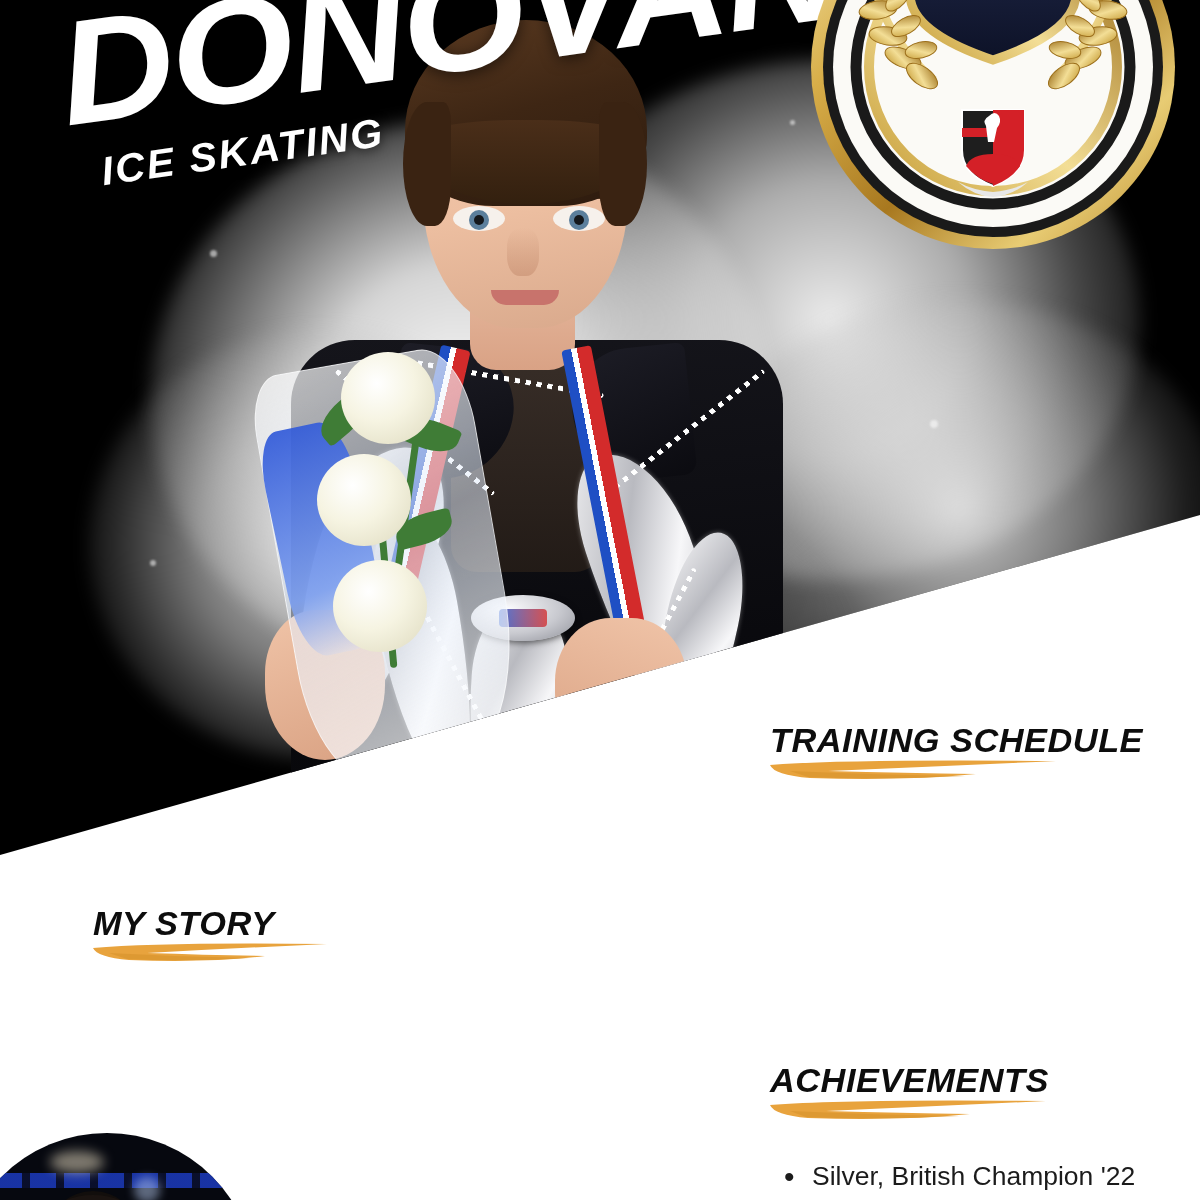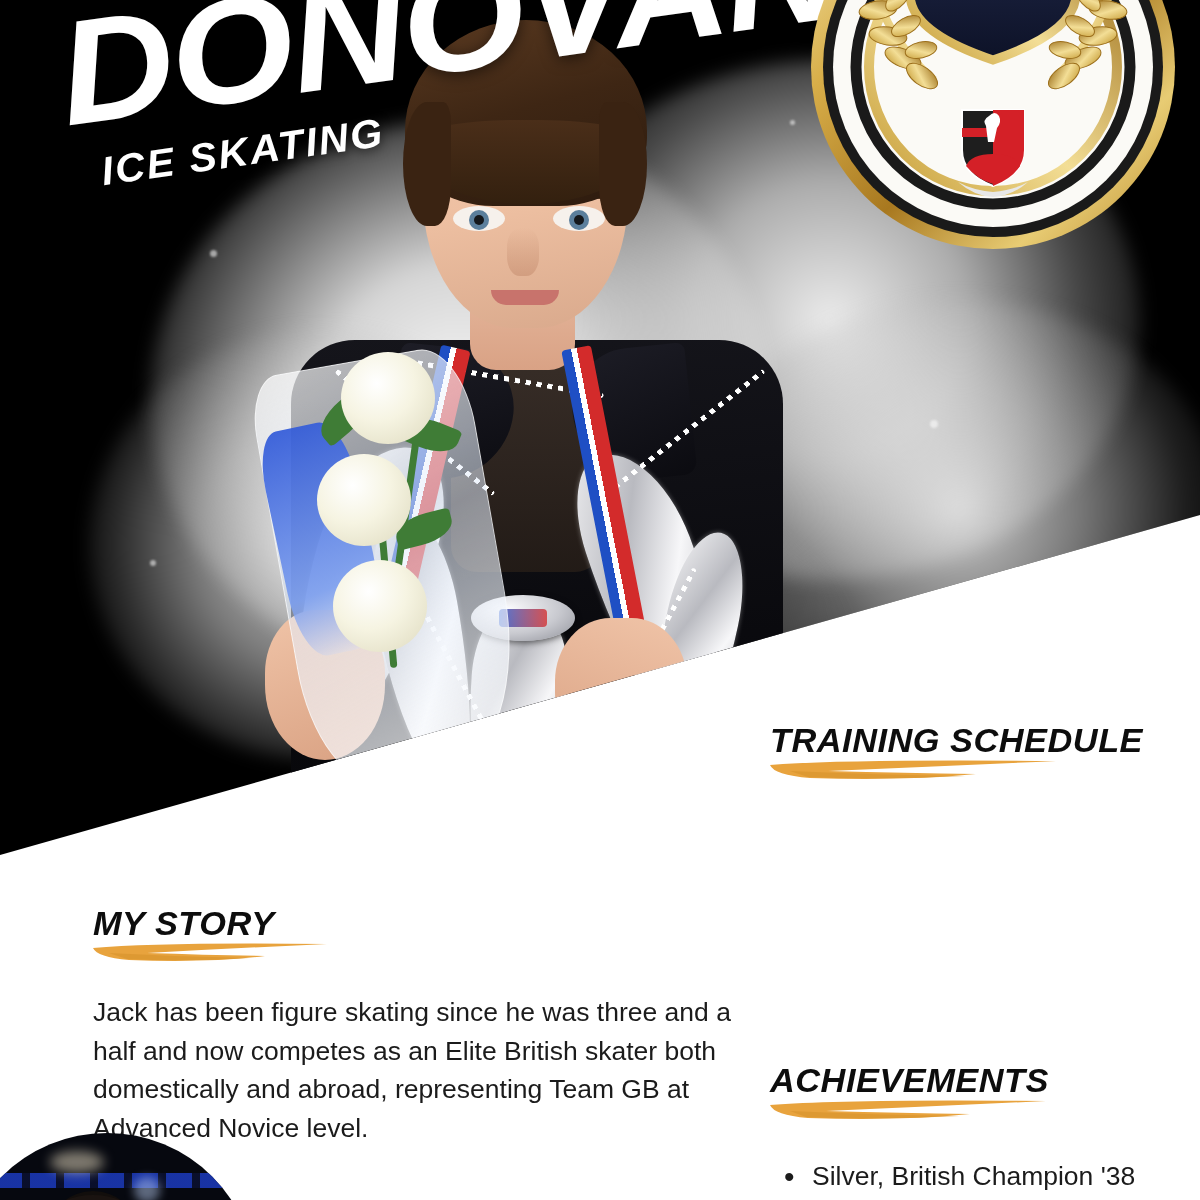--- a/index.html
+++ b/index.html
@@ -355,39 +355,38 @@
     </g>
   </svg>
 </div>
 
 <div id="col-left">
   <div class="section-heading">MY STORY</div>
   <svg class="swoosh" width="250" height="26" viewBox="0 0 250 26">
     <path d="M4 7 Q70 1 238 3 Q150 7 58 12 Q120 14 176 15 Q120 22 40 19 Q8 16 4 7 Z" fill="#E8A33D"></path>
     <path d="M20 12 Q90 16 160 17 Q100 21 38 18 Z" fill="#D9942E" opacity=".7"></path>
   </svg>
-  <div class="body-copy" id="left-body">Jack has been figure skating since he was three and a half and now competes as an Elite British skater both domestically and abroad, representing Team GB at Advanced Novice level.</div>
 </div>
 
 <div id="col-right">
   <div class="section-heading">TRAINING SCHEDULE</div>
   <svg class="swoosh" width="300" height="26" viewBox="0 0 300 26">
     <path d="M4 7 Q80 1 290 3 Q180 8 62 13 Q140 15 210 16 Q140 23 44 20 Q8 17 4 7 Z" fill="#E8A33D"></path>
     <path d="M24 13 Q110 17 200 18 Q120 22 42 19 Z" fill="#D9942E" opacity=".7"></path>
   </svg>
 </div>
 
 <div id="achievements-block">
   <div class="section-heading">ACHIEVEMENTS</div>
   <svg class="swoosh" width="290" height="26" viewBox="0 0 290 26">
     <path d="M4 7 Q80 1 280 3 Q175 8 60 13 Q136 15 204 16 Q136 23 42 20 Q8 17 4 7 Z" fill="#E8A33D"></path>
     <path d="M24 13 Q108 17 194 18 Q116 22 40 19 Z" fill="#D9942E" opacity=".7"></path>
   </svg>
   <ul id="ach-list">
-    <li>Silver, British Champion '38</li>
+    <li>Silver, British Champion '22</li>
   </ul>
 </div>
 
 <div id="rink-photo">
   <div class="seat-row" id="seat1"></div>
 
   <div id="rink-glow1"></div>
   <div id="rink-glow2"></div>
   <div id="rink-head"></div>
 

